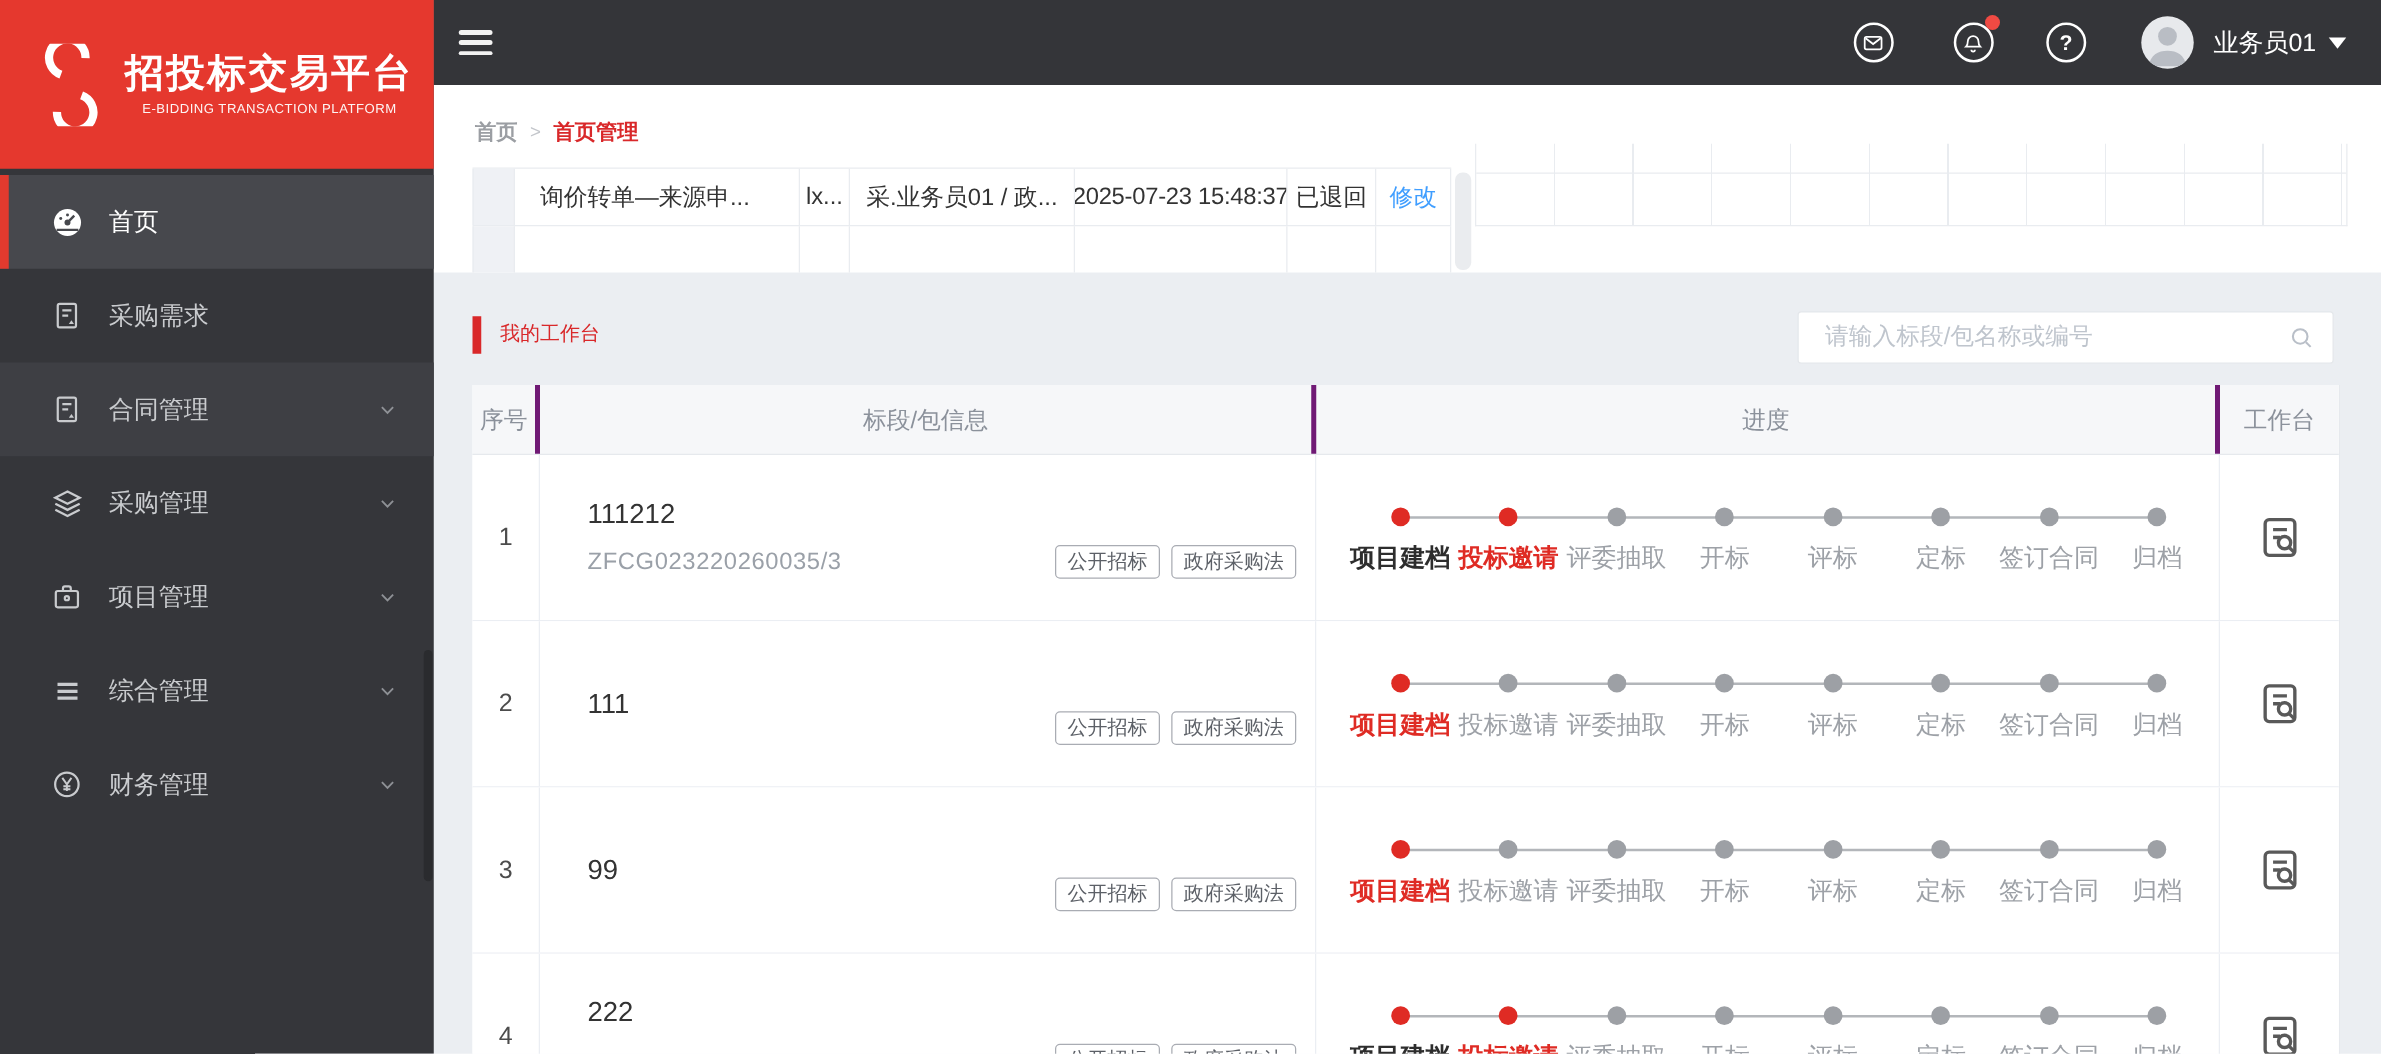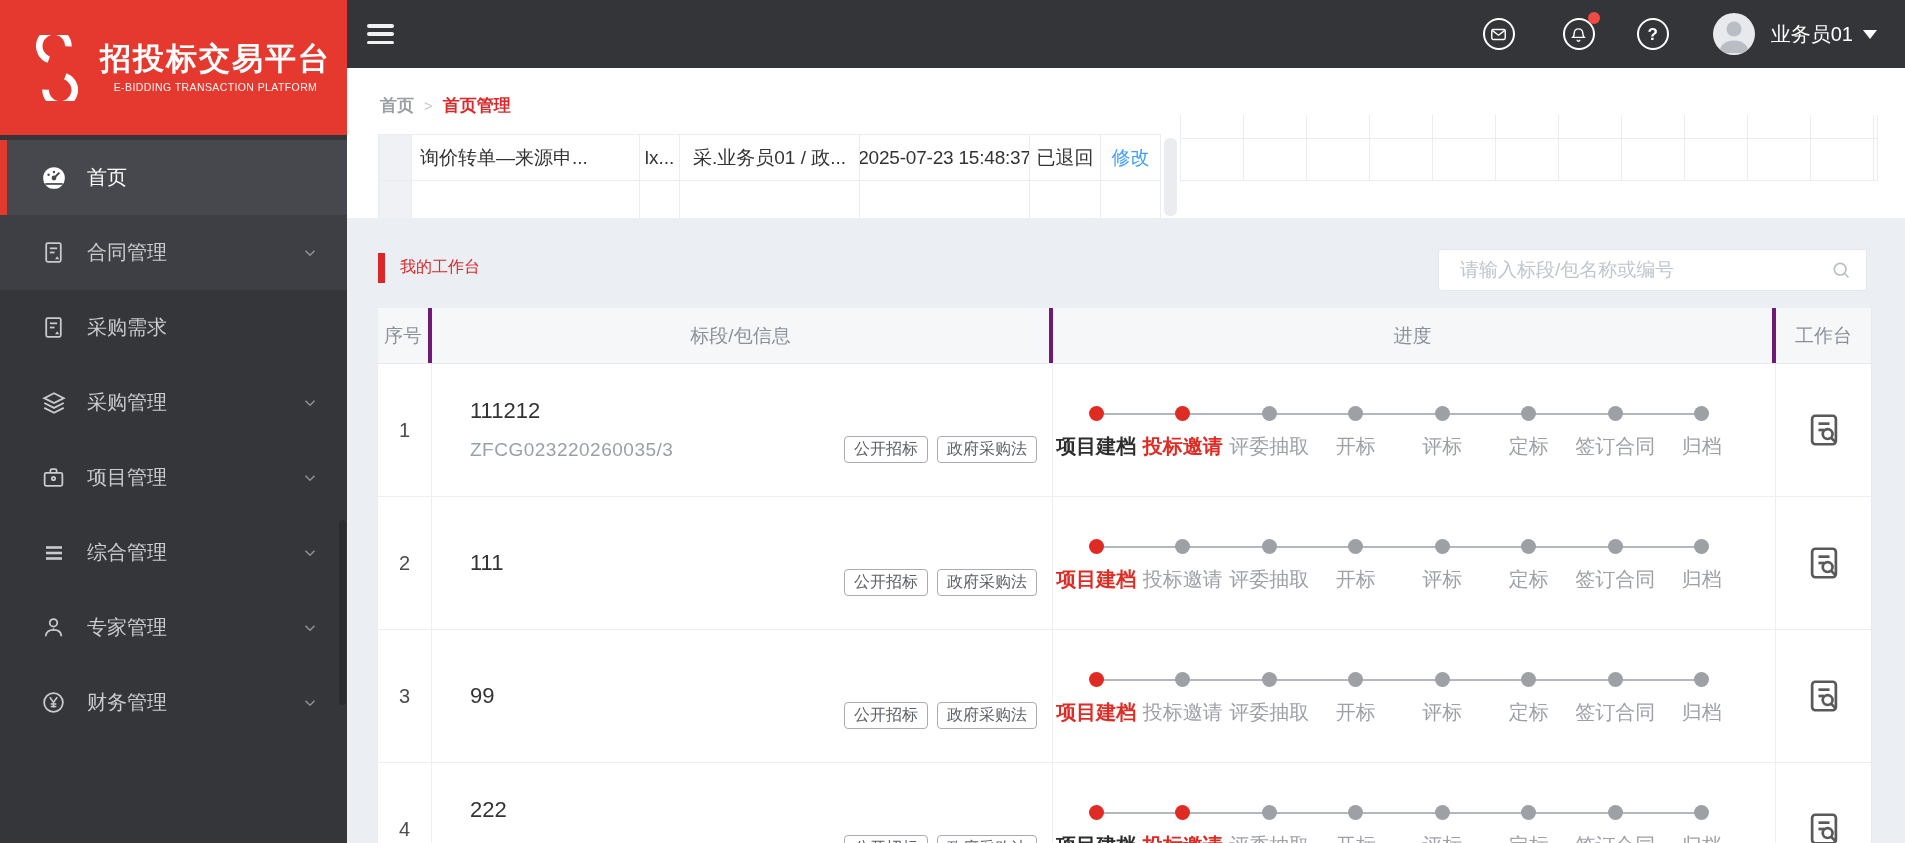--- a/index.html
+++ b/index.html
@@ -46,21 +46,21 @@
   .bc-sep{color:#c3c6cb;font-weight:normal;font-size:15px;}
   .bc-cur{color:#d9282a;}
   .upper-table{position:absolute;left:31px;top:66px;border-top:1px solid #e9ecf0;}
   .ut-row{display:flex;}
   .ut-row1{height:45px;border-bottom:1px solid #e9ecf0;}
   .ut-row2{height:37px;}
   .uc{border-right:1px solid #e9ecf0;box-sizing:border-box;display:flex;align-items:center;justify-content:center;
     font-size:19px;color:#333;white-space:nowrap;overflow:hidden;}
   .uc:first-child{border-left:1px solid #e9ecf0;}
   .uc0{width:34px;background:#eff1f5;}
-  .uc1{width:228px;justify-content:flex-start;padding-left:8px;}
+  .uc1{width:228px;justify-content:flex-start;padding-left:20px;}
   .uc2{width:40px;}
   .uc3{width:180px;}
   .uc4{width:170px;letter-spacing:-0.2px;}
   .uc5{width:71px;}
   .uc6{width:60px;}
   .link-blue{color:#409eff;cursor:pointer;}
   .scroll-strip{position:absolute;left:817px;top:70px;width:13px;height:78px;background:#eaecef;border-radius:6px;}
   .right-grid{position:absolute;left:833px;top:47px;width:698px;height:66px;
     border-left:1px solid #e9ecf0;border-right:1px solid #e9ecf0;border-bottom:1px solid #e9ecf0;box-sizing:border-box;
     background:repeating-linear-gradient(90deg, transparent 0 62px, #e9ecf0 62px 63px);}
@@ -84,21 +84,21 @@
   .wrow{display:flex;height:132px;border-bottom:1px solid #ebeef3;background:#fff;}
   .c-seq{width:54px;border-right:1px solid #ebeef3;box-sizing:border-box;display:flex;align-items:center;justify-content:center;
     font-size:20px;color:#4c4c4c;}
   .c-info{width:621px;border-right:1px solid #ebeef3;box-sizing:border-box;position:relative;
     display:flex;flex-direction:column;justify-content:center;padding-left:38px;}
   .info-name{font-size:22px;color:#333;}
   .info-line2{margin-top:15px;font-size:19px;color:#9aa0a8;letter-spacing:.5px;min-height:24px;}
   .tags{position:absolute;right:15px;bottom:33px;display:flex;gap:9px;}
   .tag{border:1px solid #a9acb3;border-radius:4px;padding:2px 9px;font-size:16px;color:#5c6067;background:#fff;white-space:nowrap;}
   .c-prog{width:723px;border-right:1px solid #ebeef3;box-sizing:border-box;display:flex;align-items:center;}
-  .steps{position:relative;display:flex;margin-left:0;padding-top:6px;}
+  .steps{position:relative;display:flex;margin-left:24px;padding-top:6px;}
   .step{width:86.5px;display:flex;flex-direction:column;align-items:center;}
   .dot{width:15px;height:15px;border-radius:50%;background:#9da0a5;position:relative;z-index:1;}
   .dot.on{background:#df2b24;}
   .track{position:absolute;top:13px;left:43px;right:43px;height:2px;background:#b3b6ba;}
   .lbl{margin-top:12px;font-size:20px;color:#9da1a7;white-space:nowrap;}
   .lbl.done{color:#2d2d2d;font-weight:bold;}
   .lbl.cur{color:#df2b24;font-weight:bold;}
   .c-ws{flex:1;display:flex;align-items:center;justify-content:center;}
   .ws-btn{cursor:pointer;display:flex;}
 </style>
@@ -115,47 +115,47 @@
             <circle cx="12" cy="12" r="2.2" fill="#47484d"></circle>
             <line x1="13.4" y1="10.6" x2="17" y2="7" stroke="#47484d" stroke-width="1.8"></line>
             <circle cx="7" cy="9" r="1.1" fill="#47484d"></circle>
             <circle cx="12" cy="6.5" r="1.1" fill="#47484d"></circle>
             <path d="M4 17.5h16" stroke="#47484d" stroke-width="1.6"></path>
           </svg>
       </span>
       <span>首页</span>
     </div>
 
-    <div class="menu-item alt">
+    <div class="menu-item">
       <span class="mi-icon">
         <svg width="25" height="25" viewBox="0 0 24 24" fill="none" stroke="currentColor" stroke-width="1.7">
             <rect x="5" y="3" width="14" height="18" rx="1.5"></rect>
             <line x1="8.5" y1="8" x2="15.5" y2="8"></line>
             <line x1="8.5" y1="12" x2="13" y2="12"></line>
             <path d="M13.5 18.5l2-3 2 3z" fill="currentColor" stroke="none"></path>
           </svg>
       </span>
-      <span>合同管理</span>
-      <span class="chev">
-        <svg width="18" height="18" viewBox="0 0 24 24" fill="none" stroke="#9ea1a6" stroke-width="2">
-            <polyline points="6 9 12 15 18 9"></polyline>
-          </svg>
-      </span>
-    </div>
-
-    <div class="menu-item">
+      <span>采购需求</span>
+    </div>
+
+    <div class="menu-item alt">
       <span class="mi-icon">
         <svg width="25" height="25" viewBox="0 0 24 24" fill="none" stroke="currentColor" stroke-width="1.7">
             <rect x="5" y="3" width="14" height="18" rx="1.5"></rect>
             <line x1="8.5" y1="8" x2="15.5" y2="8"></line>
             <line x1="8.5" y1="12" x2="13" y2="12"></line>
             <path d="M13.5 18.5l2-3 2 3z" fill="currentColor" stroke="none"></path>
           </svg>
       </span>
-      <span>采购需求</span>
+      <span>合同管理</span>
+      <span class="chev">
+        <svg width="18" height="18" viewBox="0 0 24 24" fill="none" stroke="#9ea1a6" stroke-width="2">
+            <polyline points="6 9 12 15 18 9"></polyline>
+          </svg>
+      </span>
     </div>
 
     <div class="menu-item">
       <span class="mi-icon">
         <svg width="26" height="26" viewBox="0 0 24 24" fill="none" stroke="currentColor" stroke-width="1.7">
             <path d="M12 3l9 4.5-9 4.5-9-4.5z"></path>
             <path d="M3 12l9 4.5 9-4.5"></path>
             <path d="M3 16.5L12 21l9-4.5"></path>
           </svg>
       </span>
@@ -193,35 +193,20 @@
           </svg>
       </span>
       <span>综合管理</span>
       <span class="chev">
         <svg width="18" height="18" viewBox="0 0 24 24" fill="none" stroke="#9ea1a6" stroke-width="2">
             <polyline points="6 9 12 15 18 9"></polyline>
           </svg>
       </span>
     </div>
 
-    <div class="menu-item">
-      <span class="mi-icon">
-        <svg width="25" height="25" viewBox="0 0 24 24" fill="none" stroke="currentColor" stroke-width="1.7">
-            <circle cx="12" cy="7.5" r="3.6"></circle>
-            <path d="M4.5 20.5c0-4.2 3.2-6.3 7.5-6.3s7.5 2.1 7.5 6.3"></path>
-            <circle cx="12" cy="13.8" r="1" fill="currentColor" stroke="none"></circle>
-          </svg>
-      </span>
-      <span>专家管理</span>
-      <span class="chev">
-        <svg width="18" height="18" viewBox="0 0 24 24" fill="none" stroke="#9ea1a6" stroke-width="2">
-            <polyline points="6 9 12 15 18 9"></polyline>
-          </svg>
-      </span>
-    </div>
 
     <div class="menu-item">
       <span class="mi-icon">
         <svg width="25" height="25" viewBox="0 0 24 24" fill="none" stroke="currentColor" stroke-width="1.7">
             <circle cx="12" cy="12" r="9"></circle>
             <path d="M8.5 7l3.5 5 3.5-5M12 12v5M9.3 13.5h5.4M9.3 15.8h5.4" stroke-width="1.5"></path>
           </svg>
       </span>
       <span>财务管理</span>
       <span class="chev">

